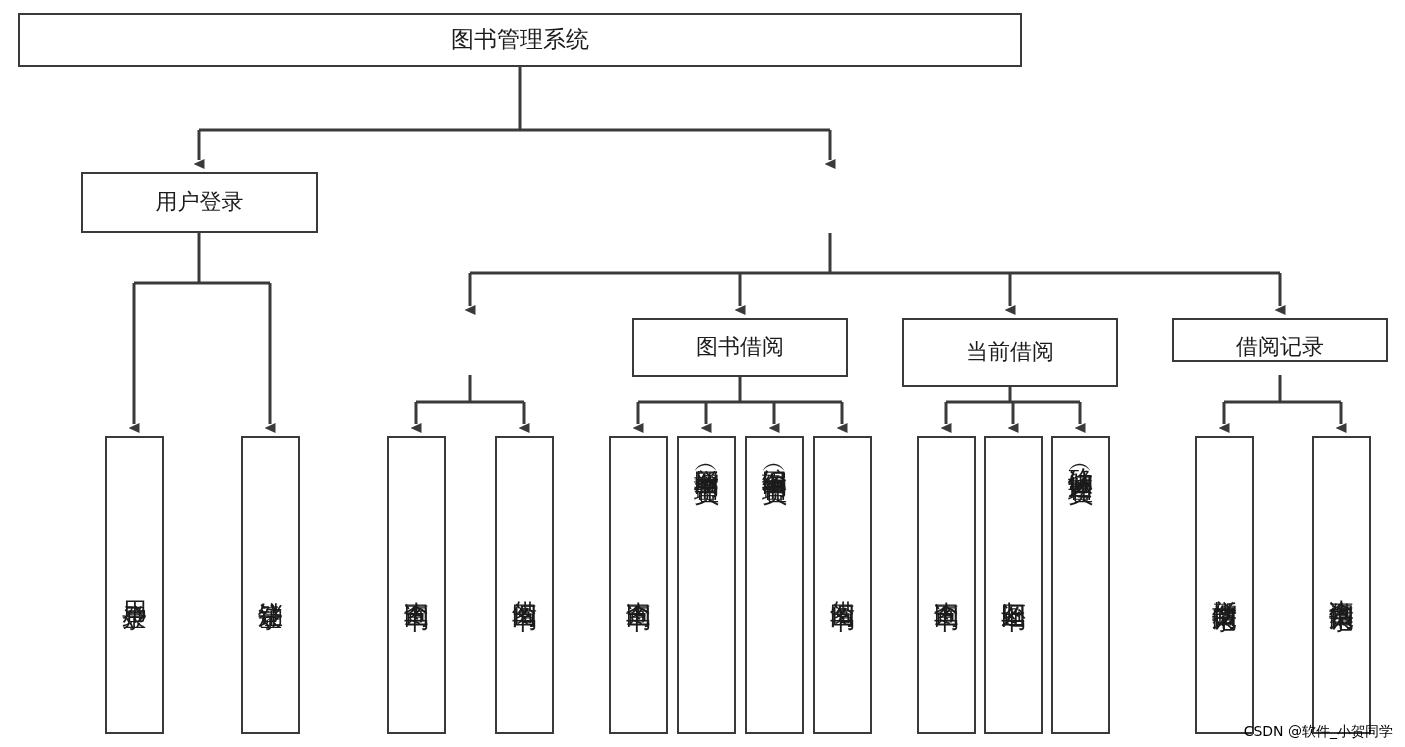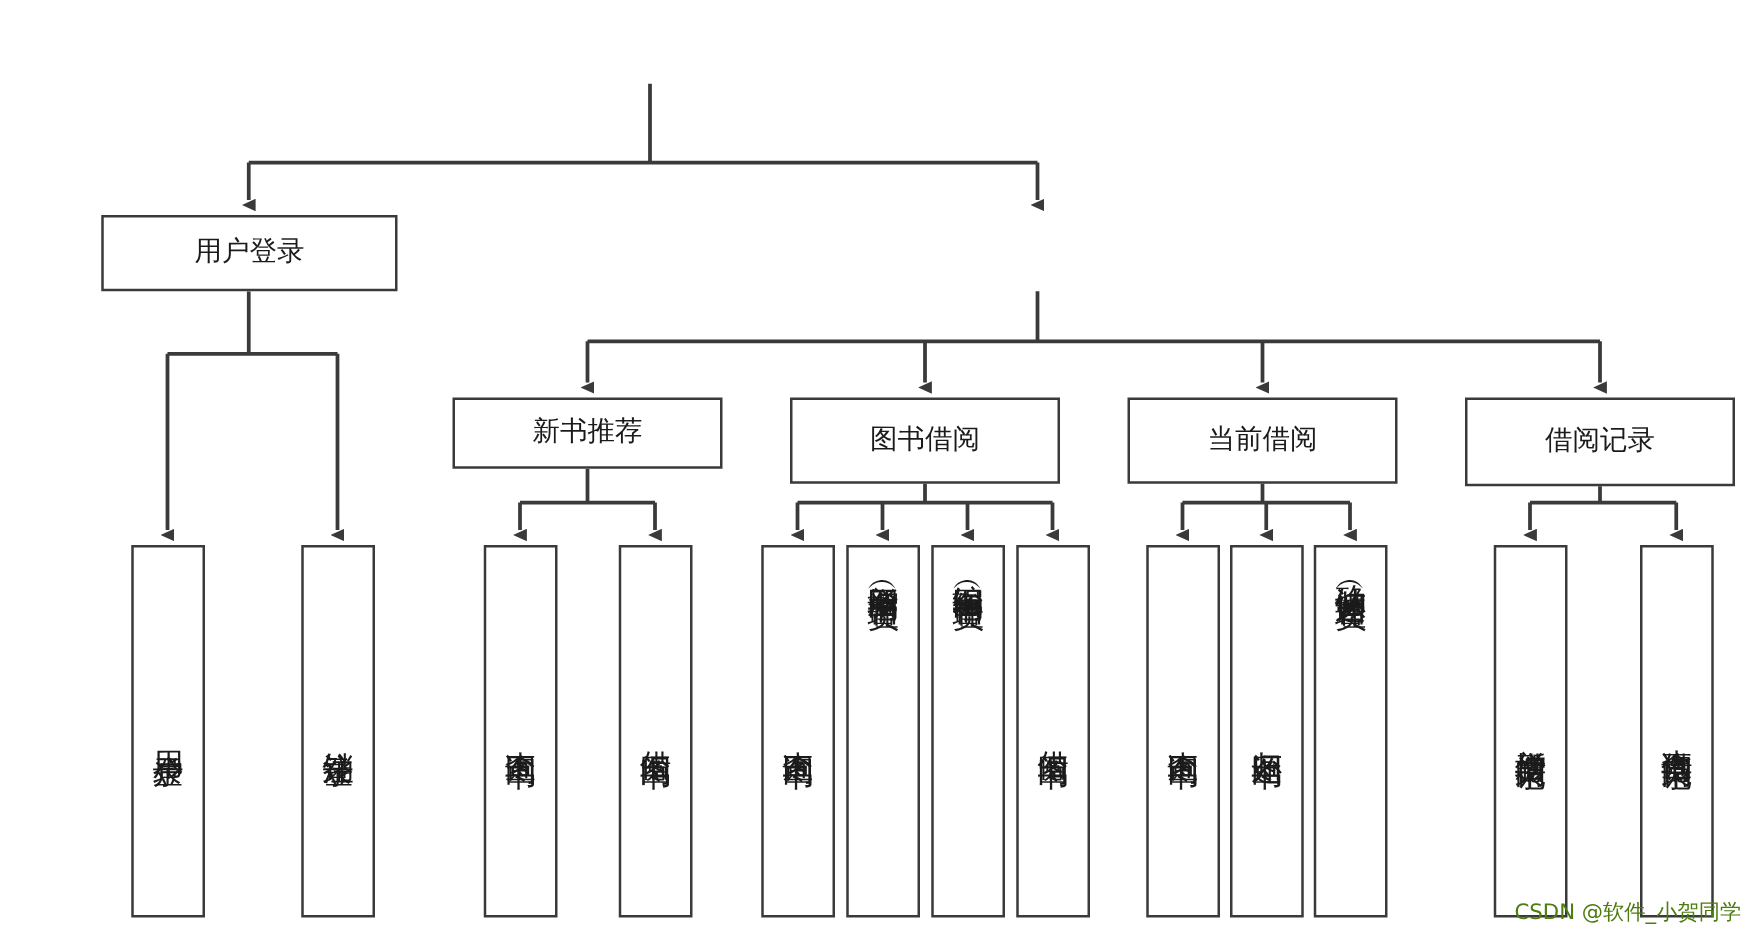--- a/index.html
+++ b/index.html
@@ -64,22 +64,22 @@
     line-height: 1;
   }
   .node.v.mid {
     align-items: center;
     padding-top: 0;
   }
   .watermark {
     position: absolute;
     right: 12px;
     bottom: 6px;
-    font-size: 17px;
-    color: #4d7c0f;
+    font-size: 14px;
+    color: #000000;
     white-space: nowrap;
     z-index: 5;
     font-family: "DejaVu Sans", "Liberation Sans", sans-serif;
   }
 </style>
 </head>
 <body>
 
 <div id="canvas">
 
@@ -128,35 +128,35 @@
       <path d="M1013,402 L1013,424" marker-end="url(#arrow)"></path>
       <path d="M1080,402 L1080,424" marker-end="url(#arrow)"></path>
 
       <path d="M1280,375 L1280,402"></path>
       <path d="M1224,402 L1341,402"></path>
       <path d="M1224,402 L1224,424" marker-end="url(#arrow)"></path>
       <path d="M1341,402 L1341,424" marker-end="url(#arrow)"></path>
     </g>
   </svg>
 
+  <div class="node h root" style="left:18px; top:13px; width:1004px; height:54px;">
+    <span class="label">图书管理系统</span>
+  </div>
 
   <div class="node h" style="left:81px; top:172px; width:237px; height:61px;">
     <span class="label">用户登录</span>
   </div>
 
-  <div class="node h" style="left:362px; top:318px; width:216px; height:57px;">
-    <span class="label">新书推荐</span>
-  </div>
-  <div class="node h" style="left:632px; top:318px; width:216px; height:69px;">
+  <div class="node h" style="left:632px; top:318px; width:216px; height:59px;">
     <span class="label">图书借阅</span>
   </div>
   <div class="node h" style="left:902px; top:318px; width:216px; height:69px;">
     <span class="label">当前借阅</span>
   </div>
-  <div class="node h" style="left:1172px; top:318px; width:216px; height:71px;">
+  <div class="node h" style="left:1172px; top:318px; width:216px; height:44px;align-items:flex-end;">
     <span class="label">借阅记录</span>
   </div>
 
   <div class="node v mid" style="left:105px; top:436px; width:59px; height:298px;">
     <span class="label">用户登录</span>
   </div>
   <div class="node v mid" style="left:241px; top:436px; width:59px; height:298px;">
     <span class="label">注销登录</span>
   </div>
 

